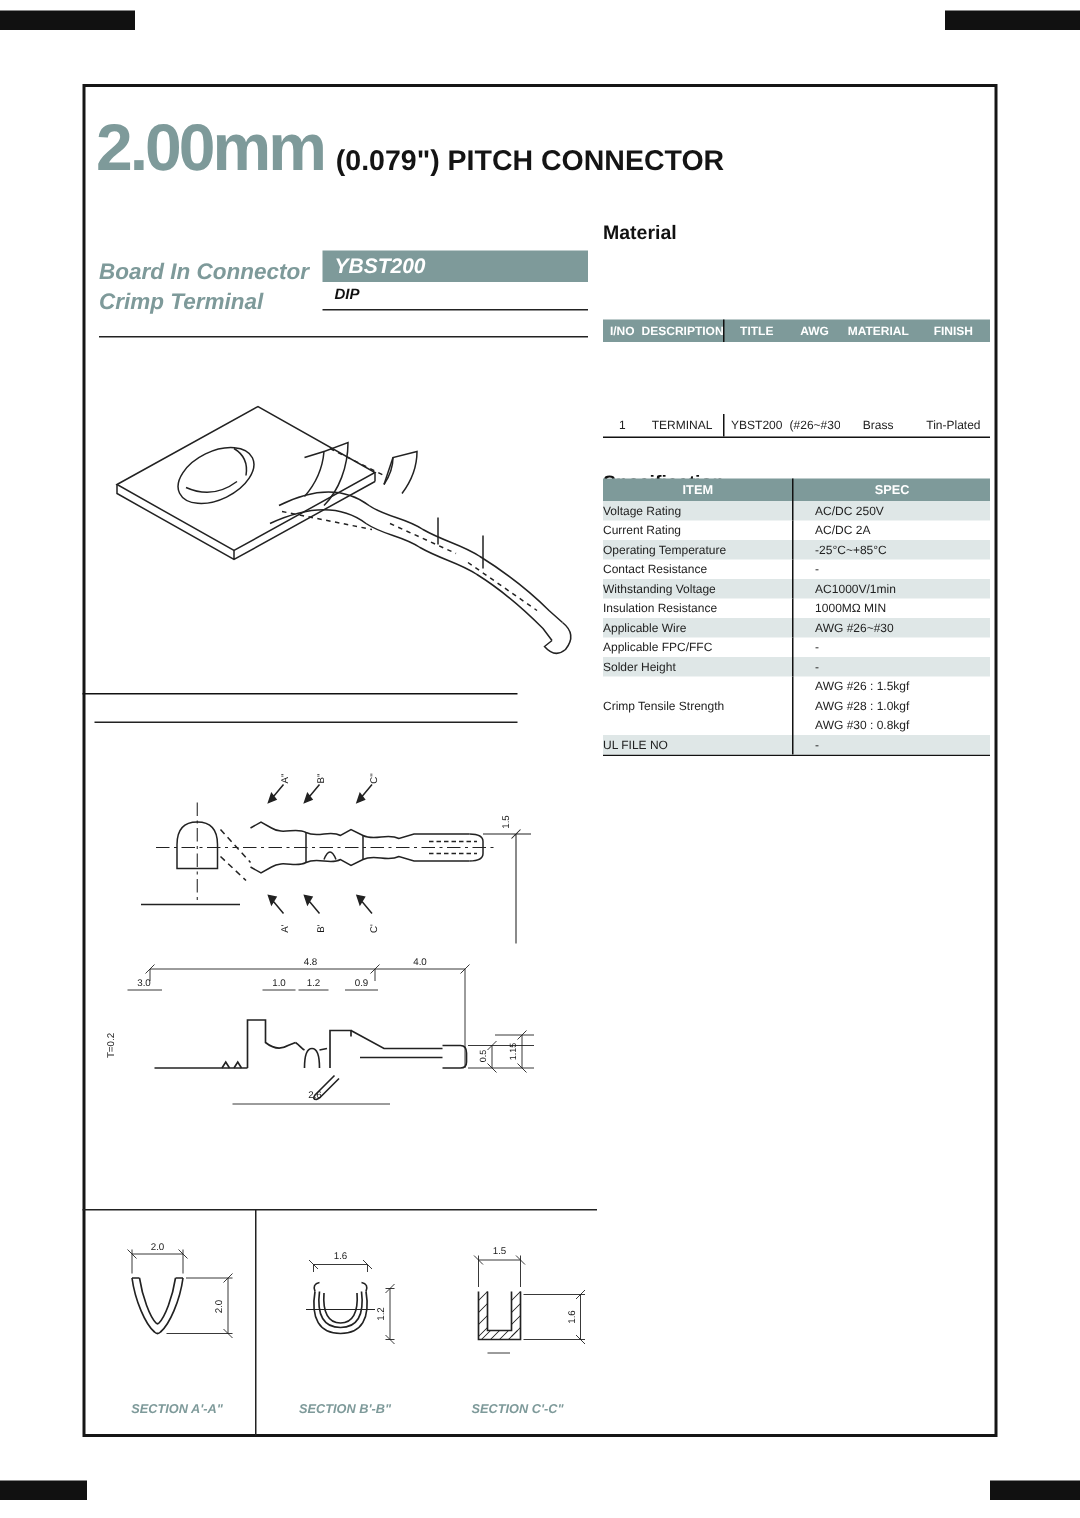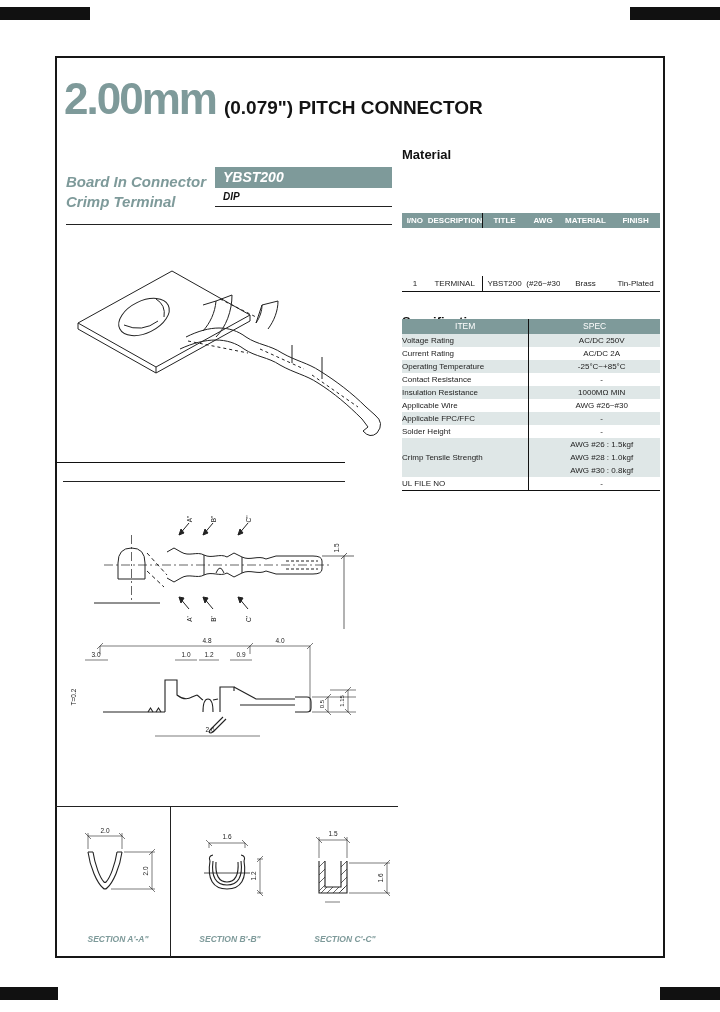--- a/index.html
+++ b/index.html
@@ -30,27 +30,27 @@
   #mat-table{position:absolute;left:402px;top:165px;width:258px;border-bottom:1.5px solid #111;}
   .mrow{display:flex;margin-top:48px;}
   .mrow.head{background:#7E9A9A;color:#fff;font-weight:bold;height:15px;line-height:15px;}
   .mrow.data{height:15px;line-height:15px;color:#222;}
   .mrow>div{font-size:8px;text-align:center;overflow:hidden;}
   .mc0{width:10%;} .mc1{width:21%;} .mc2{width:17%;border-left:1px solid #111;}
   .mc3{width:13%;} .mc4{width:20%;} .mc5{width:19%;}
   
   #spec-table{position:absolute;left:402px;top:319px;width:258px;border-bottom:1.5px solid #111;}
   .srow{display:flex;}
-  .srow.head{background:#7E9A9A;color:#fff;font-weight:normal;height:15px;line-height:15px;align-items:center;}
+  .srow.head{background:#7E9A9A;color:#fff;font-weight:bold;height:15px;line-height:15px;align-items:center;}
   .srow.head>div{text-align:center;font-size:8.5px;}
   .srow.data{height:13px;line-height:13px;font-size:8px;color:#222;}
   .srow.data:nth-child(even){background:#DFE7E7;}
   .srow.data.tall{height:39px;line-height:13px;}
   .sc-item{width:49%;box-sizing:border-box;text-align:left;}
-  .sc-spec{width:51%;border-left:1px solid #111;padding-left:14px;box-sizing:border-box;text-align:center;}
+  .sc-spec{width:51%;border-left:1px solid #111;padding-left:14px;box-sizing:border-box;text-align:left;}
   .pre{white-space:pre-line;}
   
   svg{position:absolute;overflow:visible;}
   svg text{font-family:"Liberation Sans",sans-serif;fill:#1a1a1a;}
   .sec-label{font-weight:bold;font-style:italic;fill:#7E9A9A;}
 </style>
 </head>
 <body>
 
 <div id="page">
@@ -114,20 +114,24 @@
       </div>
     <div class="srow data">
         <div class="sc-item">Operating Temperature</div>
         <div class="sc-spec">-25°C~+85°C</div>
       </div>
     <div class="srow data">
         <div class="sc-item">Contact Resistance</div>
         <div class="sc-spec">-</div>
       </div>
     <div class="srow data">
+        <div class="sc-item">Withstanding Voltage</div>
+        <div class="sc-spec">AC1000V/1min</div>
+      </div>
+    <div class="srow data">
         <div class="sc-item">Insulation Resistance</div>
         <div class="sc-spec">1000MΩ MIN</div>
       </div>
     <div class="srow data">
         <div class="sc-item">Applicable Wire</div>
         <div class="sc-spec">AWG #26~#30</div>
       </div>
     <div class="srow data">
         <div class="sc-item">Applicable FPC/FFC</div>
         <div class="sc-spec">-</div>

